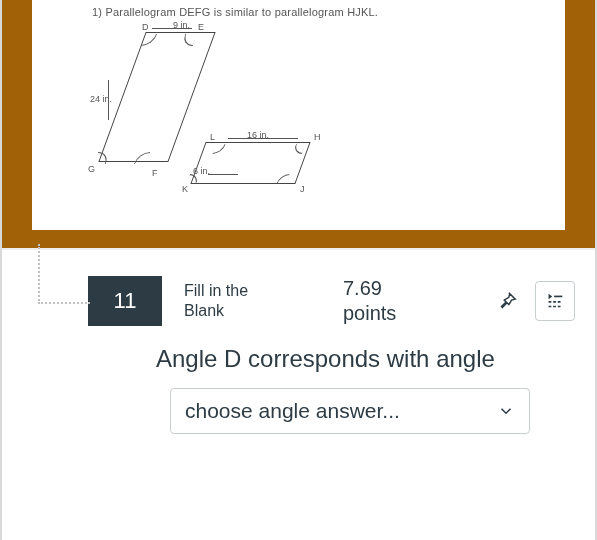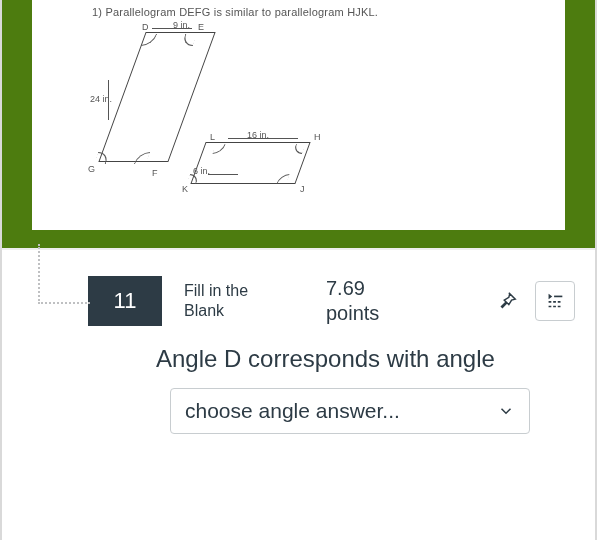--- a/index.html
+++ b/index.html
@@ -6,21 +6,21 @@
   html, body { width: 597px; height: 540px; font-family: Arial, Helvetica, sans-serif; background: #fff; }
   .page {
     width: 597px;
     height: 540px;
     border-left: 2px solid #d9d9d9;
     border-right: 2px solid #d9d9d9;
     position: relative;
     overflow: hidden;
   }
   .image-area {
-    background: #4d7c0f;
+    background: #a16207;
     padding: 0 0 18px 0;
     border-bottom: 2px solid #eee;
   }
   .image-inner {
     margin: 0 30px;
     background: #fff;
     padding: 6px 60px 10px 60px;
     min-height: 230px;
     position: relative;
   }
@@ -88,20 +88,21 @@
     font-size: 16px;
     color: #2d3b45;
     line-height: 1.25;
     flex: 0 0 120px;
   }
   .qpoints {
     font-size: 20px;
     color: #2d3b45;
     line-height: 1.25;
     flex: 0 0 80px;
+    margin-left: 17px;
   }
   .header-icons {
     display: flex;
     gap: 8px;
     margin-left: auto;
     align-items: center;
   }
   .icon-btn {
     width: 40px; height: 40px;
     display: flex; align-items: center; justify-content: center;

